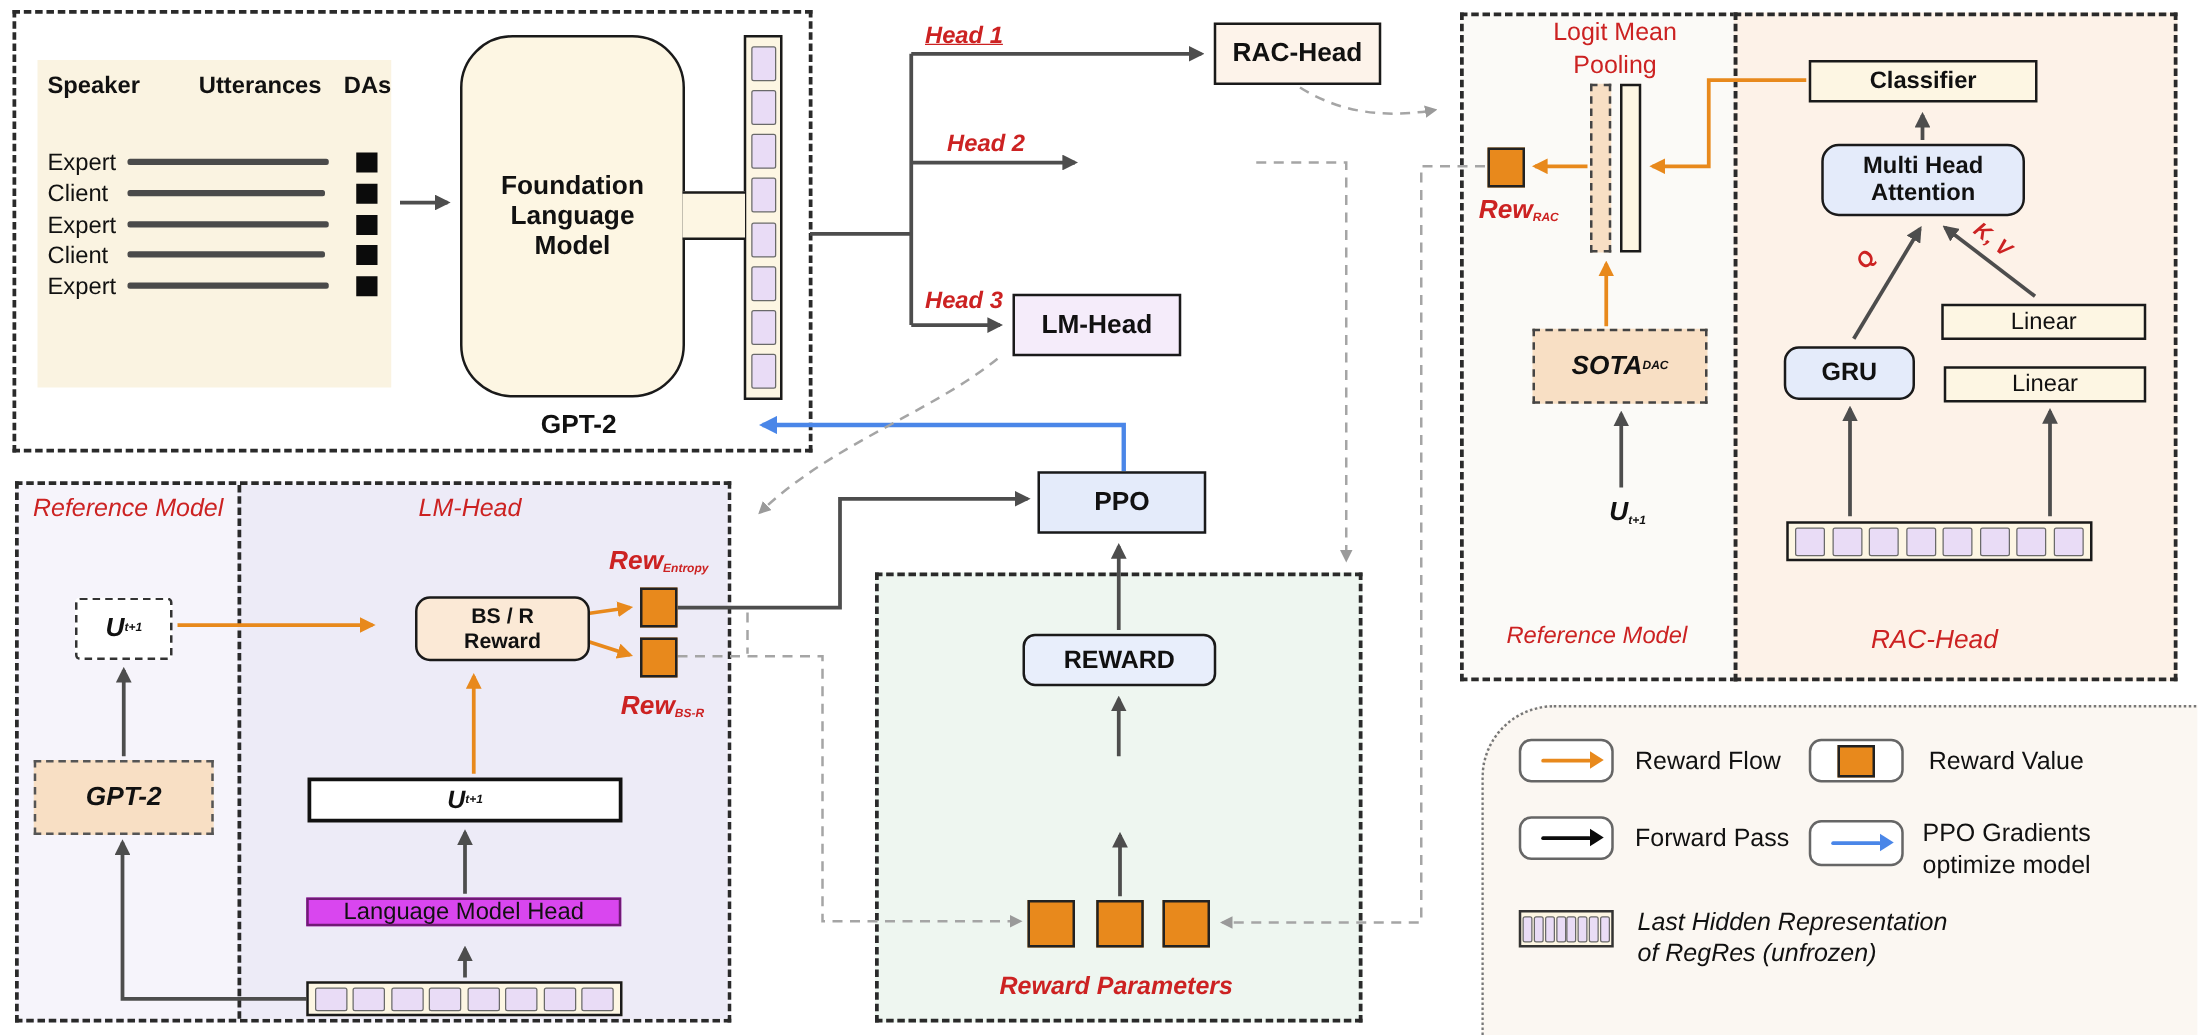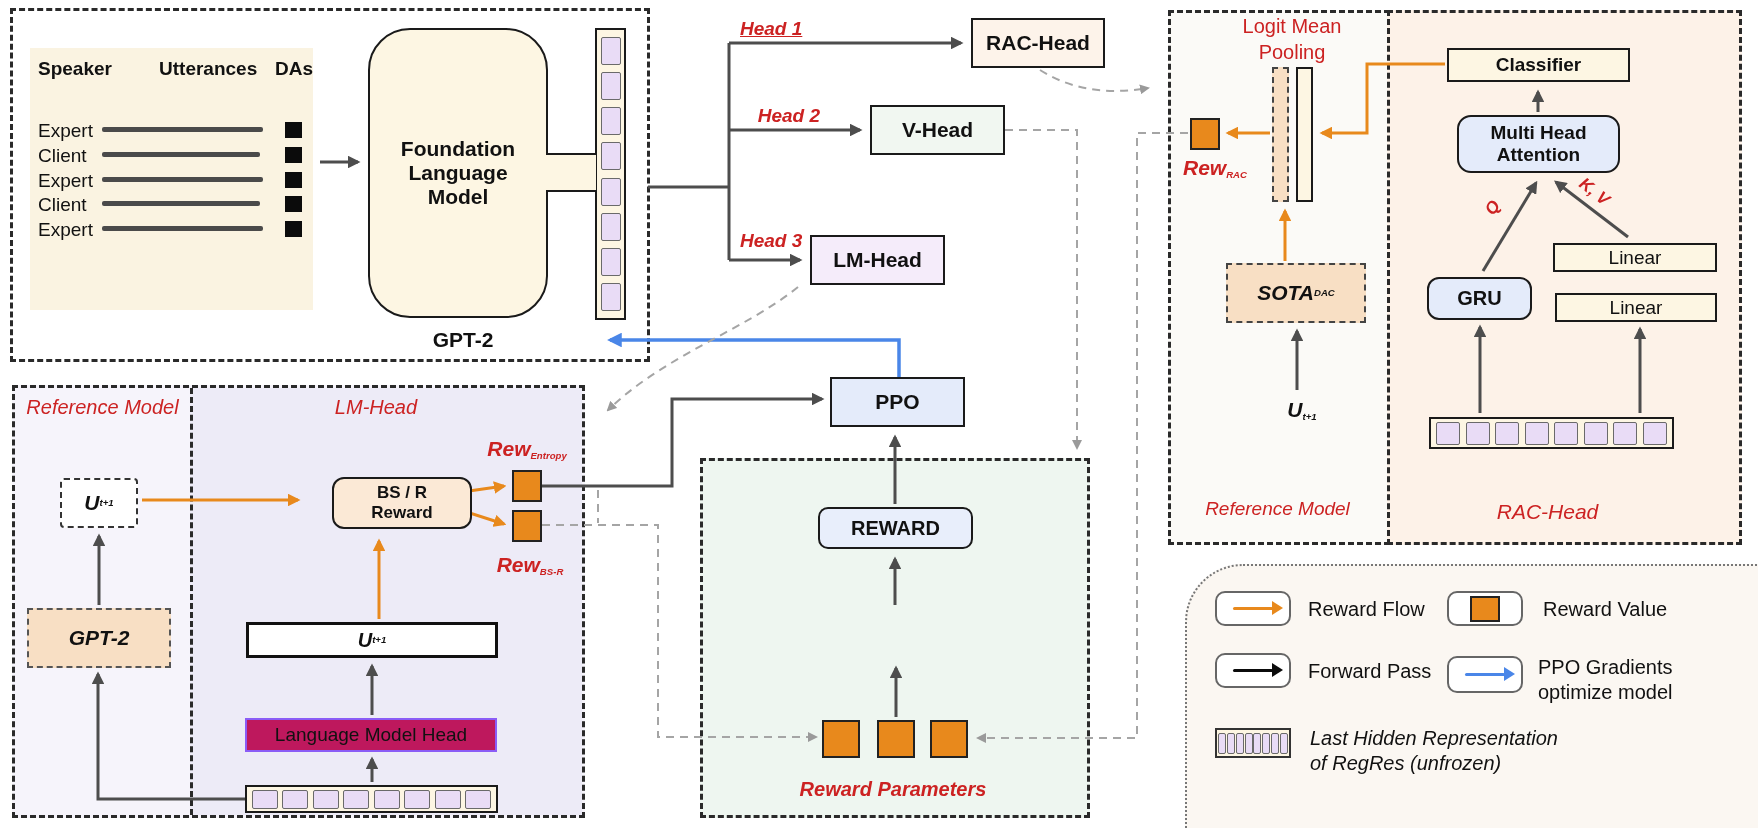--- a/index.html
+++ b/index.html
@@ -158,21 +158,20 @@
   <div class="abs" style="left:546px;top:153px;width:50px;height:39px;background:#fdf6e3;
        border-top:2.5px solid #1a1a1a;border-bottom:2.5px solid #1a1a1a;"></div>
 
   <div class="lbl bd" style="left:398px;top:328px;width:130px;font-size:21px;">GPT-2</div>
 
   <div class="lbl red it" style="left:740px;top:18px;width:80px;text-align:left;font-size:19px;font-weight:600;text-decoration:underline;">Head 1</div>
   <div class="lbl red it" style="left:740px;top:105px;width:80px;text-align:right;font-size:19px;font-weight:600;">Head 2</div>
   <div class="lbl red it" style="left:740px;top:230px;width:80px;text-align:left;font-size:19px;font-weight:600;">Head 3</div>
 
   <div class="box bd" style="left:971px;top:18px;width:134px;height:50px;background:#fdf3ea;border:2.5px solid #1a1a1a;font-size:21px;">RAC-Head</div>
-  <div class="box bd" style="left:870px;top:105px;width:135px;height:50px;background:#f1f7f1;border:2.5px solid #1a1a1a;font-size:21px;">V-Head</div>
   <div class="box bd" style="left:810px;top:235px;width:135px;height:50px;background:#f5ecfa;border:2.5px solid #1a1a1a;font-size:21px;">LM-Head</div>
 
   <div class="lbl red it" style="left:25px;top:396px;width:155px;font-size:20px;">Reference Model</div>
   <div class="lbl red it" style="left:300px;top:396px;width:152px;font-size:20px;">LM-Head</div>
 
   <div class="box" style="left:60px;top:478px;width:78px;height:50px;background:#fff;border:2px dashed #333;border-radius:4px;">
     <span class="bd it" style="font-size:21px;">U</span>
       <sub class="sub">t+1</sub>
   </div>
 
@@ -188,21 +187,21 @@
   <div class="abs osq" style="left:512px;top:510px;width:30px;height:32px;"></div>
   <div class="lbl red" style="left:470px;top:553px;width:120px;text-align:center;">
     <span class="bd it" style="font-size:21px;">Rew</span><sub class="sub">BS-R</sub>
   </div>
 
   <div class="box" style="left:246px;top:622px;width:252px;height:36px;background:#fff;border:3px solid #111;">
     <span class="bd it" style="font-size:20px;">U</span>
       <sub class="sub">t+1</sub>
   </div>
 
-  <div class="box" style="left:245px;top:718px;width:252px;height:34px;background:#be185d;border:2px solid #8b5cf6;font-size:19px;">Language Model Head</div>
+  <div class="box" style="left:245px;top:718px;width:252px;height:23px;background:#d946ef;border:2px solid #701a75;font-size:19px;">Language Model Head</div>
 
   <div class="strip" style="left:245px;top:785px;width:253px;height:28px;">
     <i class="sq" style="width:24px;height:17px;"></i>
     <i class="sq" style="width:24px;height:17px;"></i>
     <i class="sq" style="width:24px;height:17px;"></i>
     <i class="sq" style="width:24px;height:17px;"></i>
     <i class="sq" style="width:24px;height:17px;"></i>
     <i class="sq" style="width:24px;height:17px;"></i>
     <i class="sq" style="width:24px;height:17px;"></i>
     <i class="sq" style="width:24px;height:17px;"></i>

